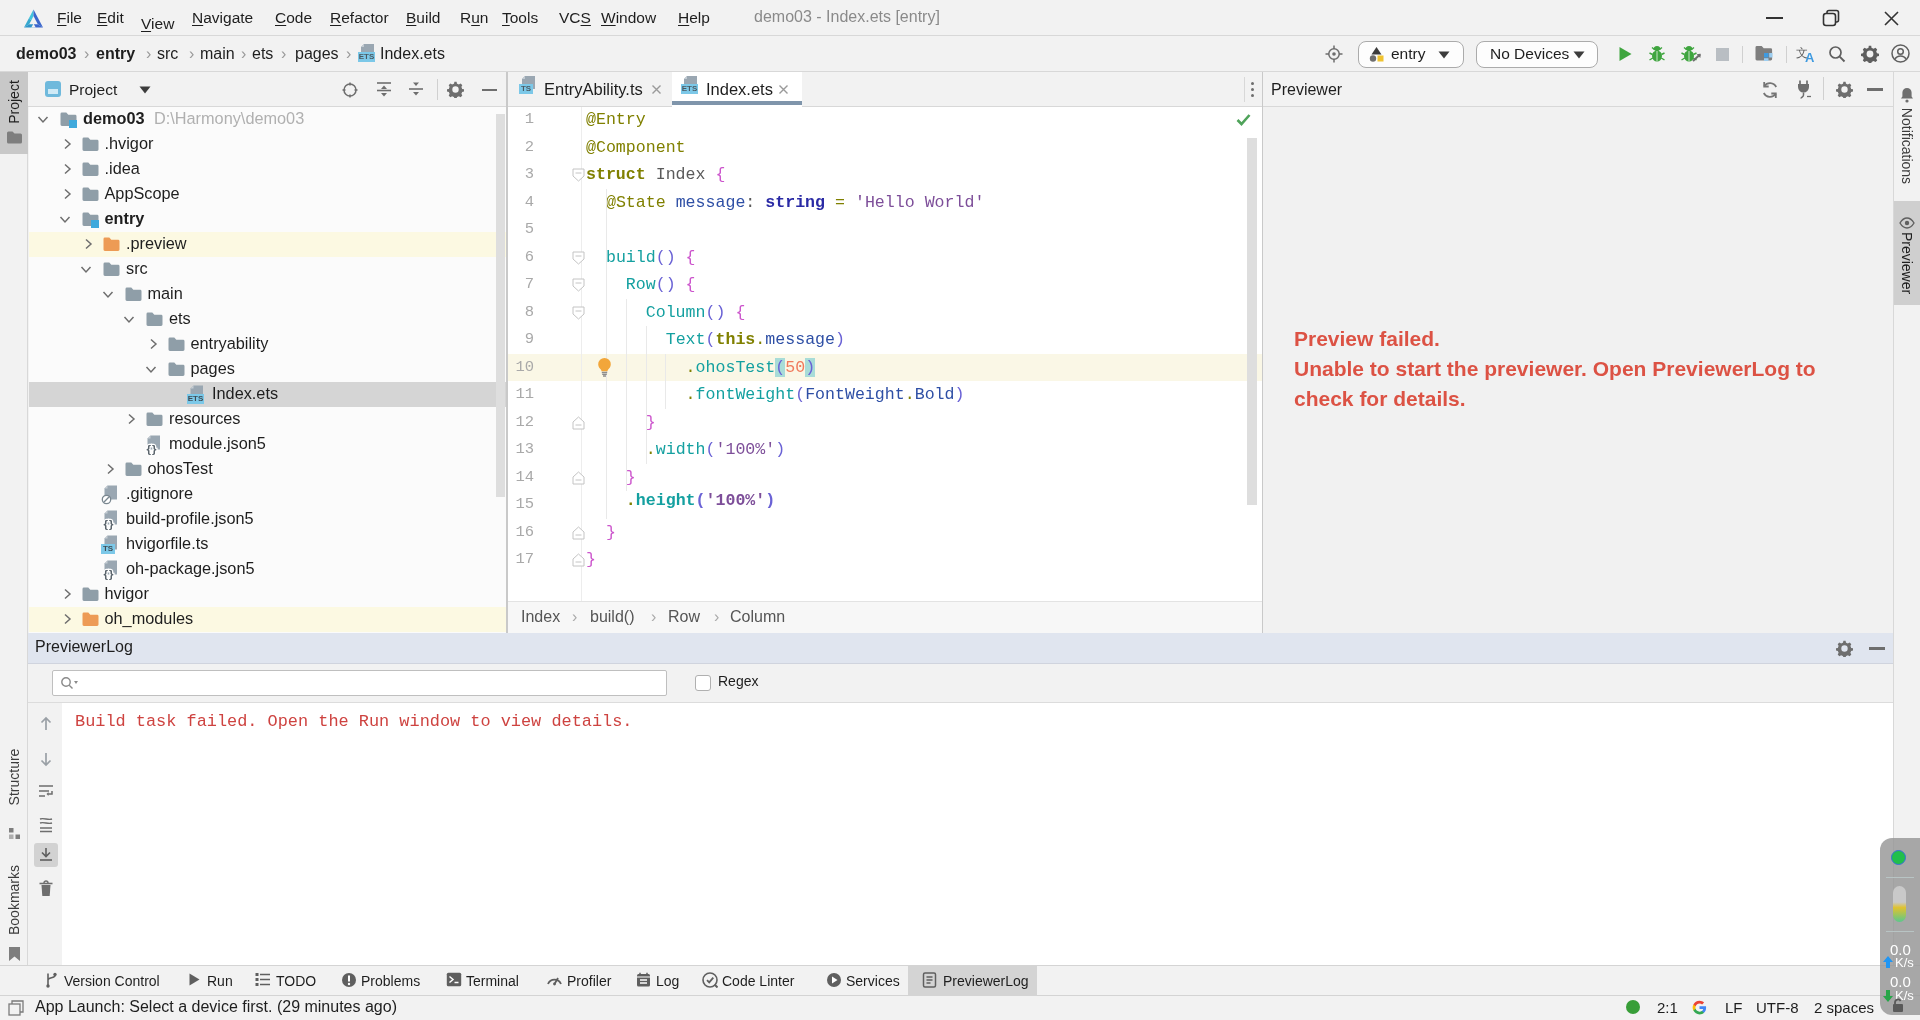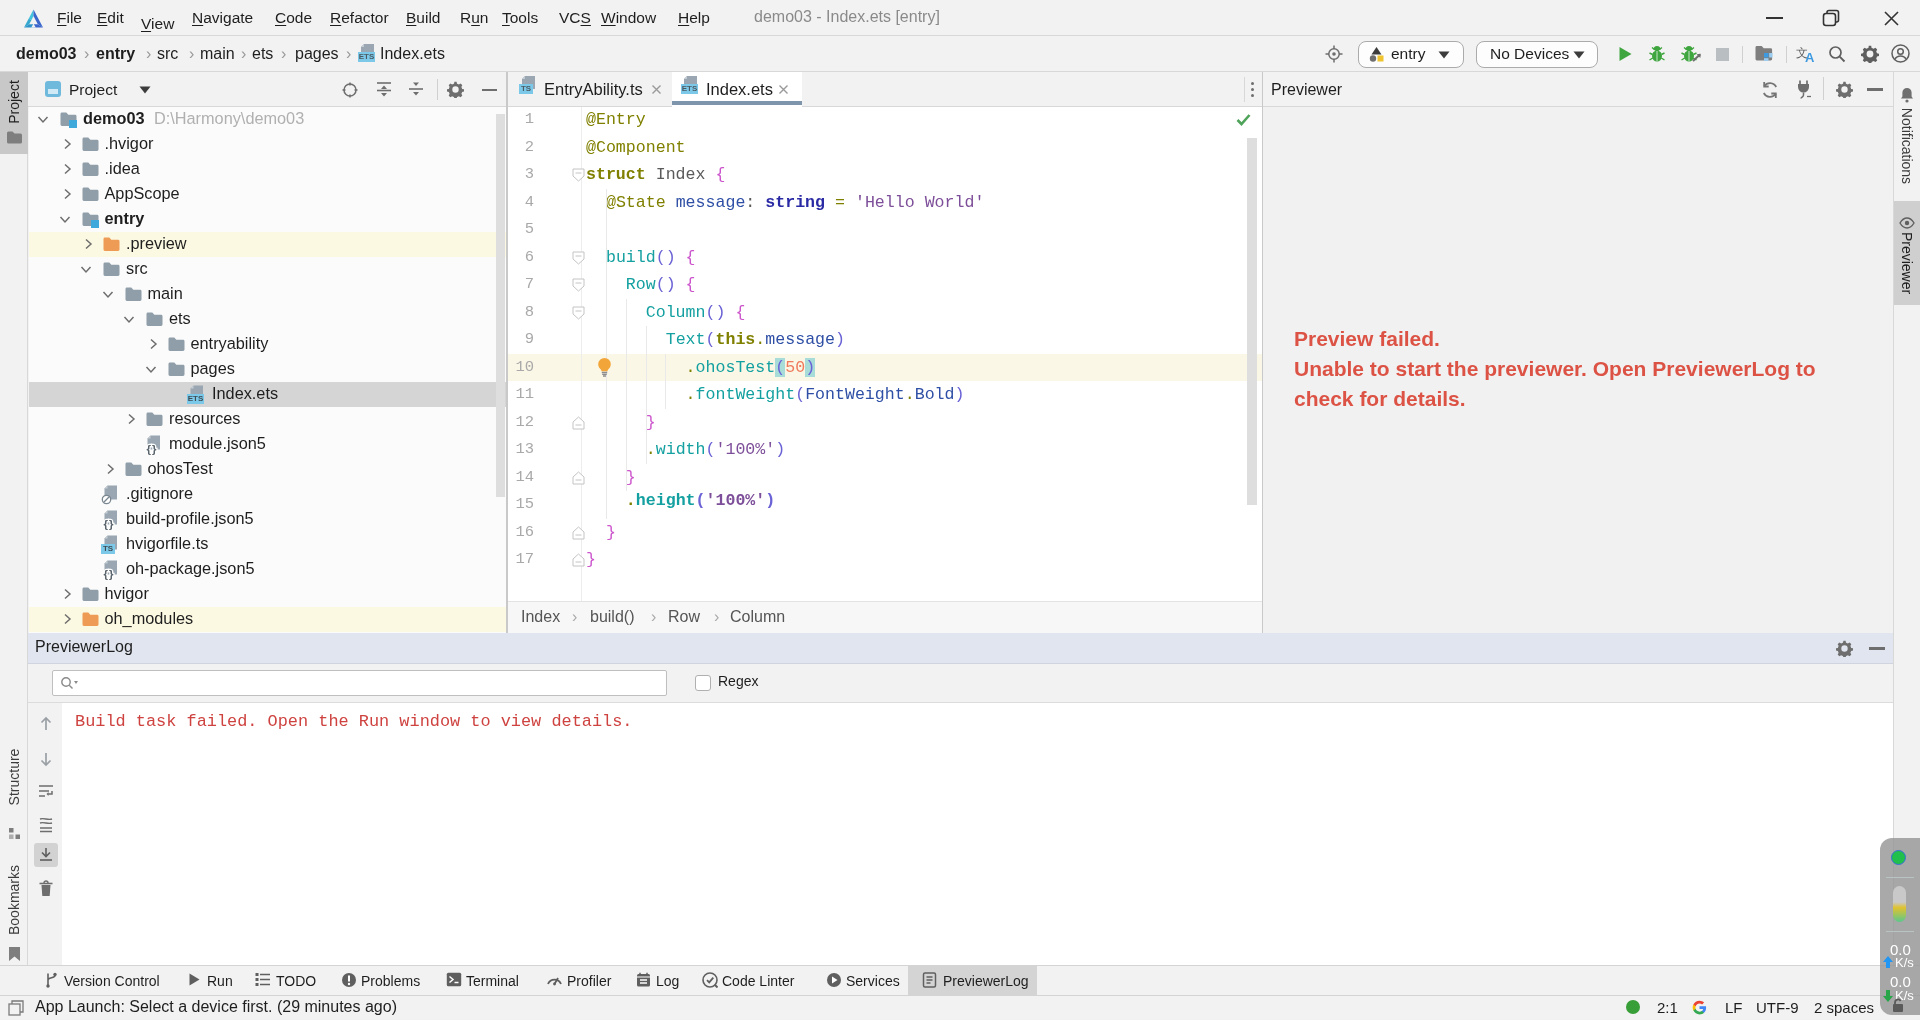--- a/index.html
+++ b/index.html
@@ -673,21 +673,21 @@
 <span class="abs" style="left:35px;top:998px;font-size:16px;">App Launch: Select a device first. (29 minutes ago)</span>
 <div class="abs" style="left:1626px;top:1000px;width:14px;height:14px;border-radius:50%;background:#389e38;"></div>
 <span class="abs" style="left:1657px;top:999px;font-size:15px;">2:1</span>
 <svg class="abs" style="left:1692px;top:1000px;" width="15" height="15" viewBox="0 0 48 48">
     <path fill="#4285F4" d="M45.1 24.5c0-1.6-.1-3.1-.4-4.5H24v8.5h11.8c-.5 2.8-2.1 5.1-4.4 6.7v5.6h7.1c4.2-3.9 6.6-9.6 6.6-16.3z"></path>
     <path fill="#34A853" d="M24 46c6 0 10.9-2 14.5-5.3l-7.1-5.6c-2 1.3-4.5 2.1-7.4 2.1-5.7 0-10.5-3.8-12.3-9h-7.3v5.7C8.1 41.2 15.4 46 24 46z"></path>
     <path fill="#FBBC05" d="M11.7 28.2c-.4-1.3-.7-2.7-.7-4.2s.2-2.9.7-4.2v-5.7H4.4C2.9 17.1 2 20.4 2 24s.9 6.9 2.4 9.9l7.3-5.7z"></path>
     <path fill="#EA4335" d="M24 10.8c3.2 0 6.1 1.1 8.4 3.3l6.3-6.3C34.9 4.2 30 2 24 2 15.4 2 8.1 6.8 4.4 14.1l7.3 5.7c1.8-5.2 6.6-9 12.3-9z"></path>
   </svg>
 <span class="abs" style="left:1725px;top:999px;font-size:15px;">LF</span>
-<span class="abs" style="left:1756px;top:999px;font-size:15px;">UTF-9</span>
+<span class="abs" style="left:1756px;top:999px;font-size:15px;">UTF-8</span>
 <span class="abs" style="left:1814px;top:999px;font-size:15px;">2 spaces</span>
 
 <div class="abs" style="left:1880px;top:838px;width:40px;height:177px;background:rgba(150,150,150,0.82);border-radius:12px 0 0 12px;"></div>
 <div class="abs" style="left:1891px;top:850px;width:15px;height:15px;border-radius:50%;background:#21bf4b;border:1.5px solid #3a6fd8;"></div>
 <div class="abs" style="left:1886px;top:877px;width:28px;height:1px;background:#b8c4c4;"></div>
 <div class="abs" style="left:1893px;top:886px;width:13px;height:36px;border-radius:7px;background:linear-gradient(to bottom,#c9c9c9 0%,#c9c9c9 45%,#e0c22f 60%,#5bc88c 100%);"></div>
 <div class="abs" style="left:1886px;top:931px;width:28px;height:1px;background:#b8c4c4;"></div>
 <span class="abs" style="left:1890px;top:941px;font-size:15px;color:#fff;">0.0</span>
 <svg class="abs" style="left:1883px;top:956px;" width="10" height="12" viewBox="0 0 10 12">
     <path d="M5 0 L10 6 H7 V12 H3 V6 H0 Z" fill="#2196f3"></path>

